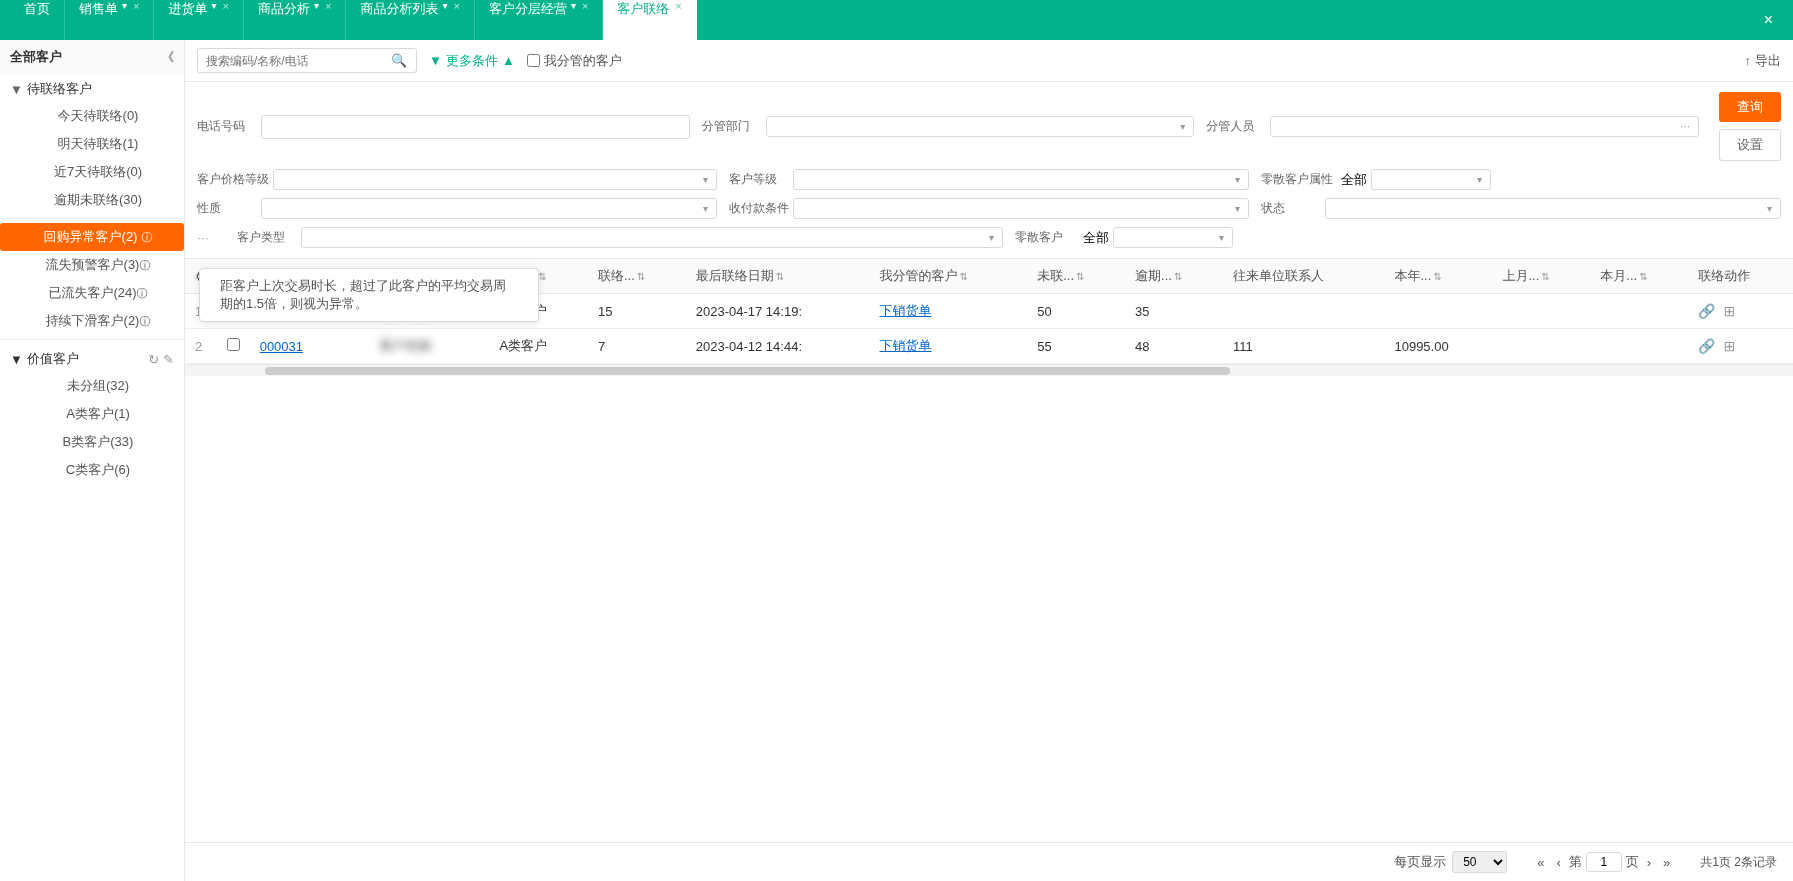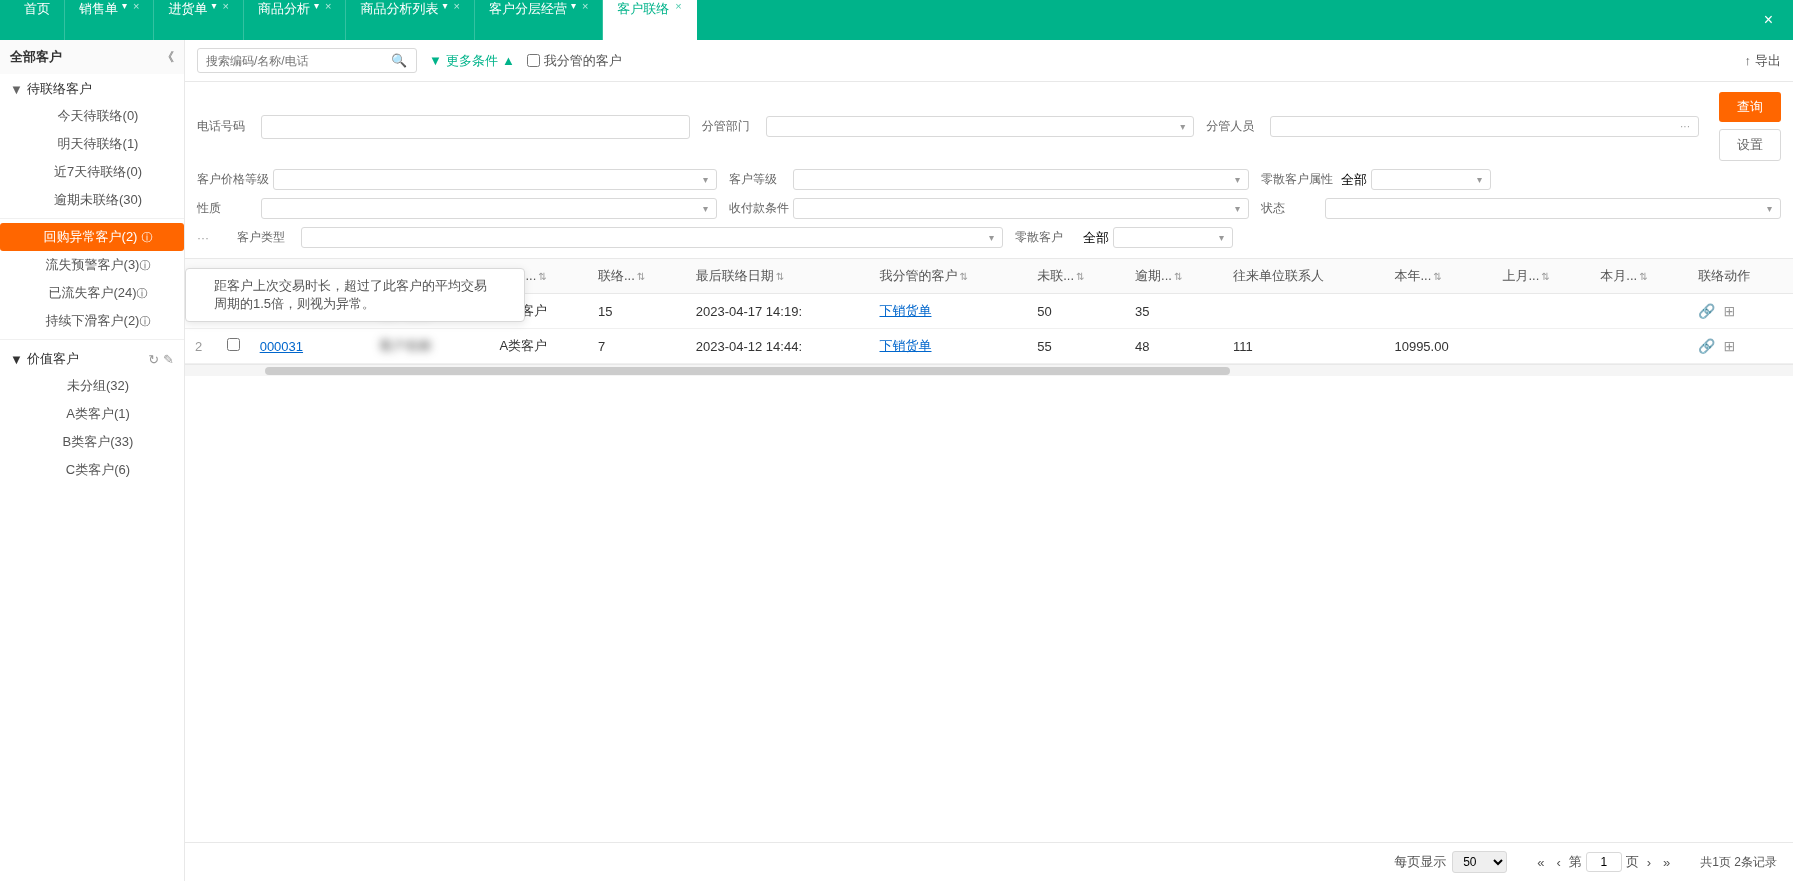--- a/index.html
+++ b/index.html
@@ -120,22 +120,22 @@
       background: #fff; color: #666; border: 1px solid #d9d9d9; border-radius: 3px;
       padding: 6px 14px; cursor: pointer; font-size: 13px; white-space: nowrap; margin-top: 4px;
     }
     .btn-group { display: flex; flex-direction: column; gap: 3px; margin-left: 8px; }
     .filter-more-btn {
       color: #999; cursor: pointer; font-size: 12px; white-space: nowrap;
     }
 
     
     .tooltip-box {
-      position: absolute; top: 228px; left: 0; background: #fff;
-      border: 1px solid #d9d9d9; border-radius: 4px; padding: 8px 28px;
+      position: absolute; top: 228px; left: 14px; background: #fff;
+      border: 1px solid #d9d9d9; border-radius: 4px; padding: 8px 20px;
       font-size: 12px; color: #555; z-index: 100; max-width: 340px;
       box-shadow: 0 2px 8px rgba(0,0,0,0.1);
     }
 
     
     .table-area {
       flex: 1; overflow: auto; background: #fff; margin-top: 0;
     }
     table {
       width: 100%; border-collapse: collapse; font-size: 12px;

